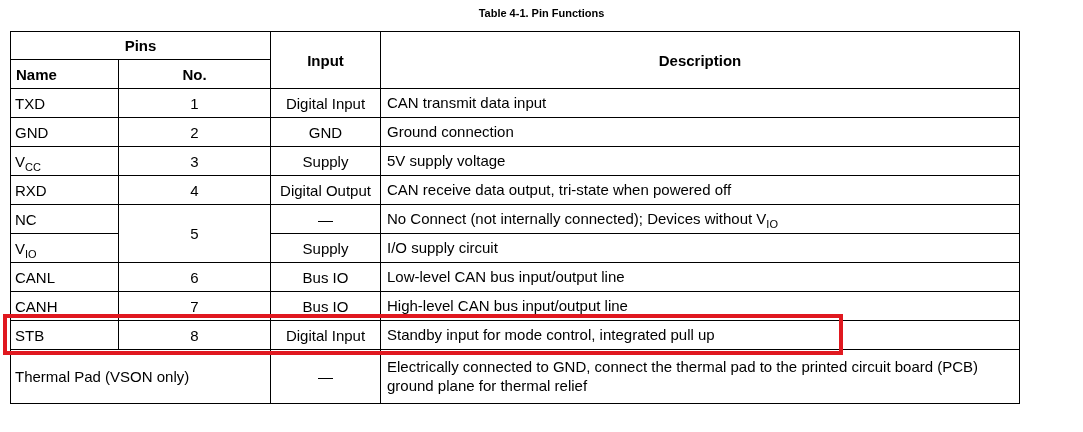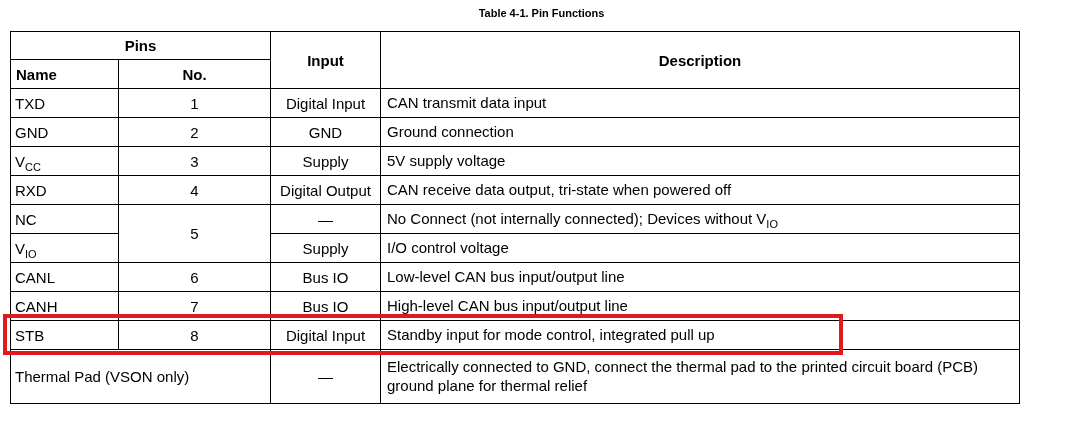--- a/index.html
+++ b/index.html
@@ -94,21 +94,21 @@
       </tr>
       <tr>
         <td class="name">NC</td>
         <td class="num" rowspan="2">5</td>
         <td class="type">—</td>
         <td class="desc"><span>No Connect (not internally connected); Devices without V</span><sub>IO</sub></td>
       </tr>
       <tr>
         <td class="name"><span>V</span><sub>IO</sub></td>
         <td class="type">Supply</td>
-        <td class="desc">I/O control voltage</td>
+        <td class="desc">I/O supply circuit</td>
       </tr>
       <tr>
         <td class="name">CANL</td>
         <td class="num">6</td>
         <td class="type">Bus IO</td>
         <td class="desc">Low-level CAN bus input/output line</td>
       </tr>
       <tr>
         <td class="name">CANH</td>
         <td class="num">7</td>

